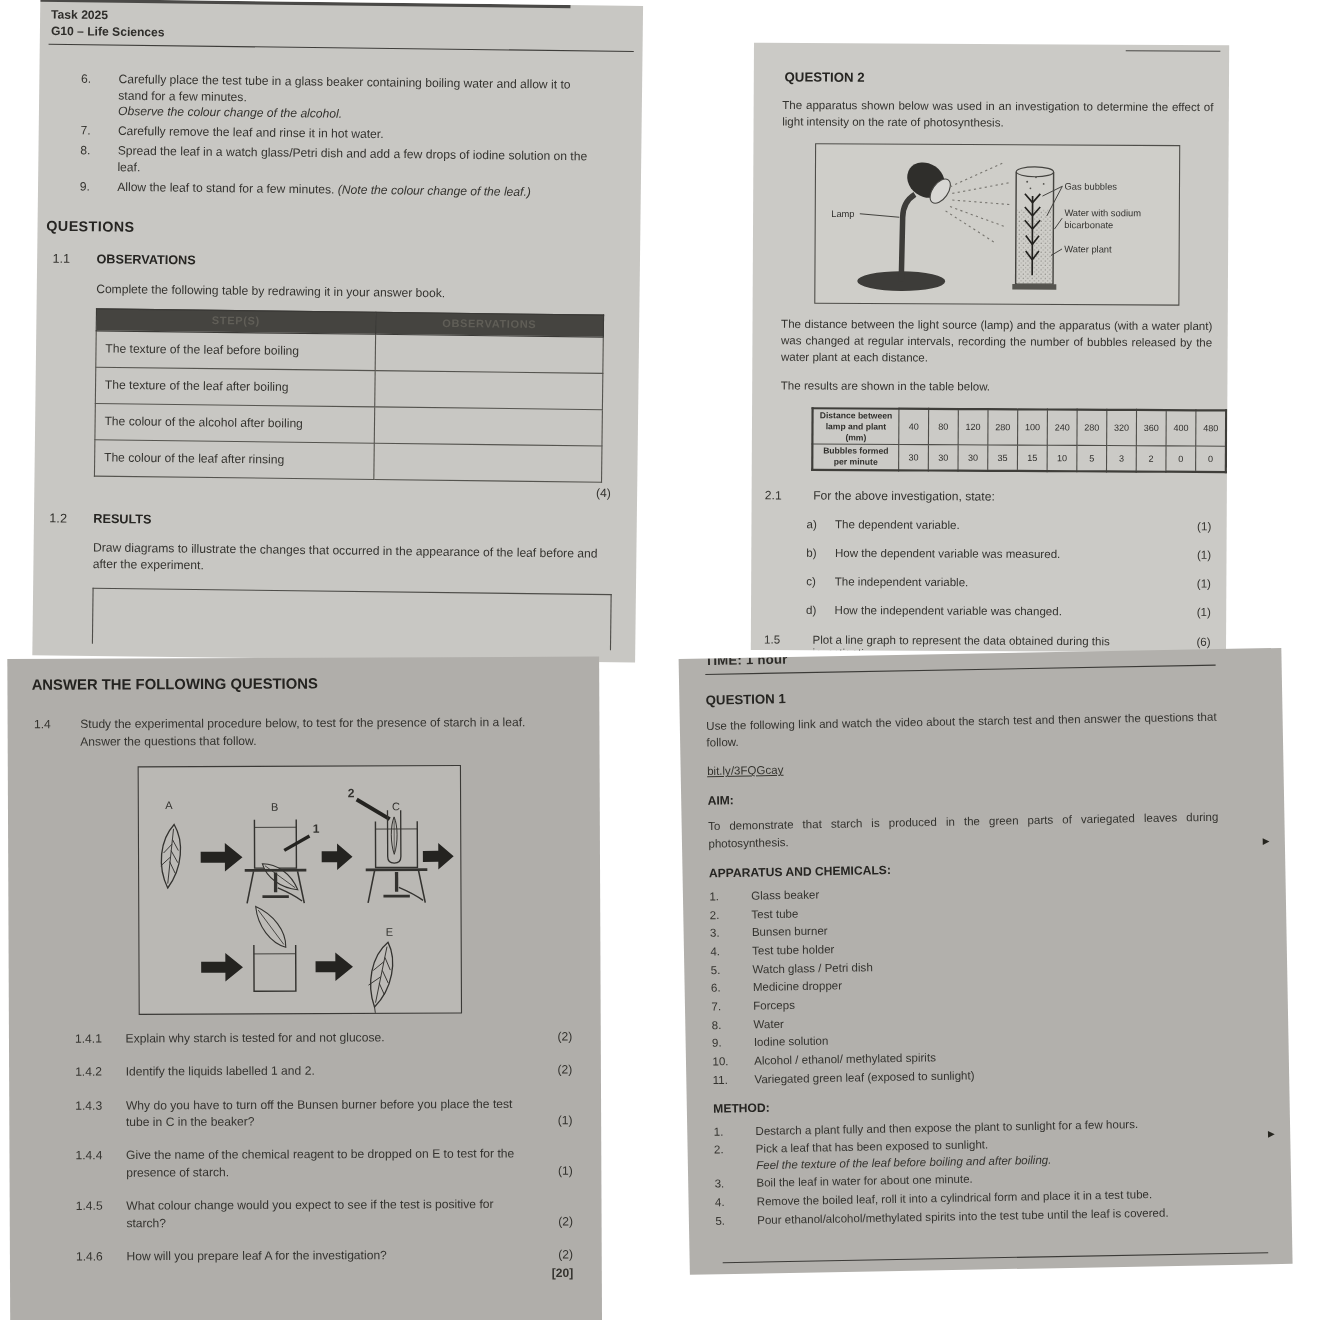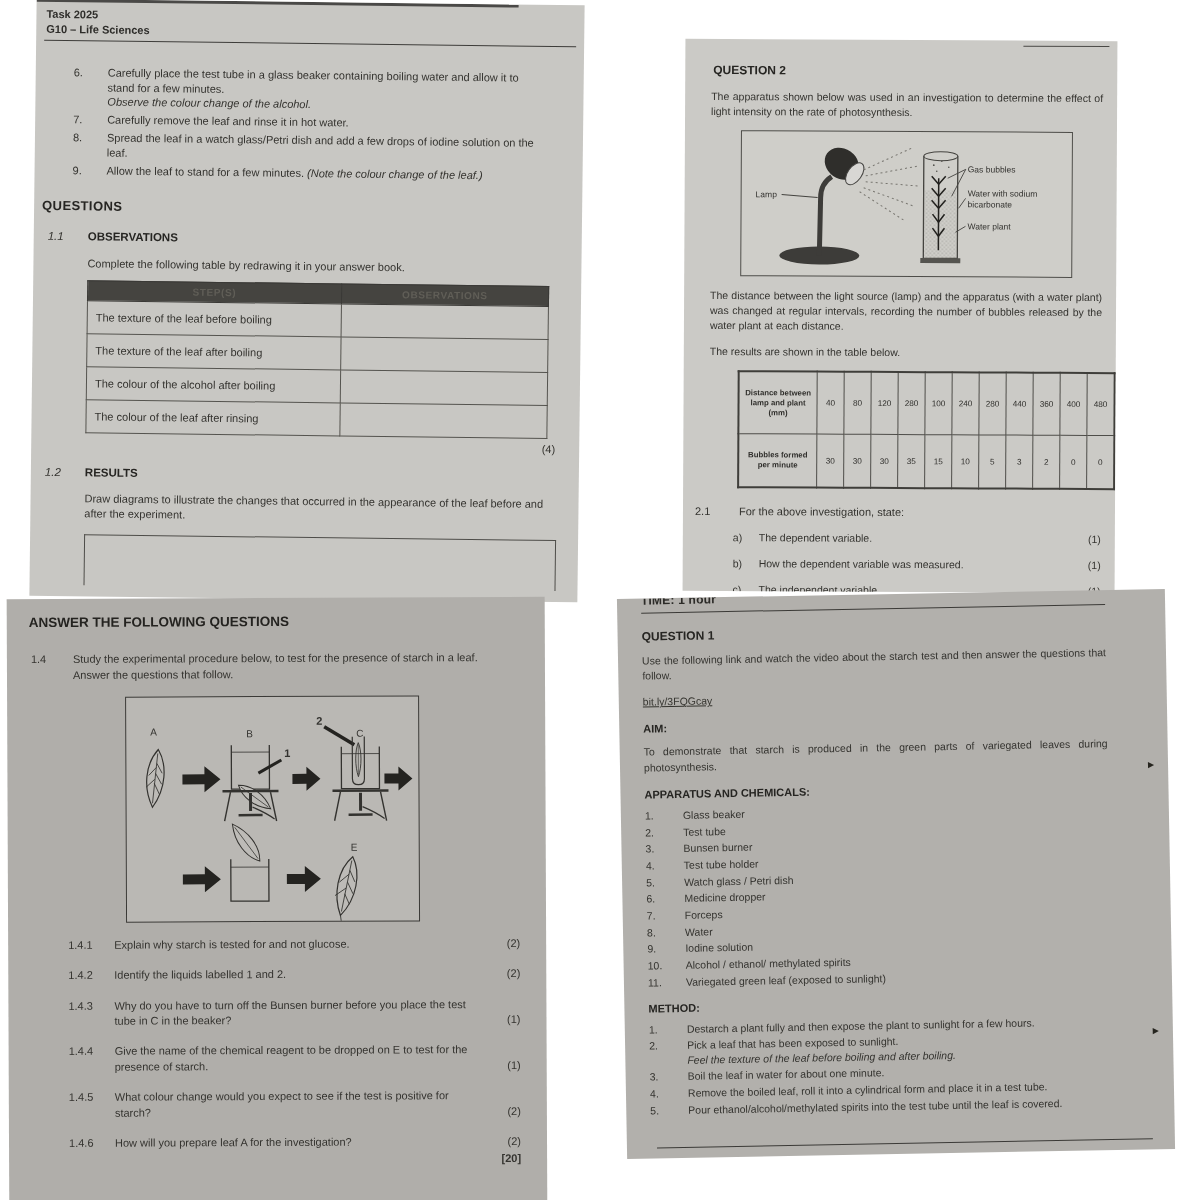--- a/index.html
+++ b/index.html
@@ -14,40 +14,40 @@
   .scan-strip{position:absolute;top:0;left:0;width:88%;height:3px;background:#4a4947;}
   .doc-head{margin:8px 0 0 10px;font-size:11px;font-weight:bold;color:#2e2d2a;line-height:1.35;}
   .head-rule{border-top:1.4px solid #3e3d3a;margin:3px 8px 0 8px;}
   .steps{margin:24px 40px 0 38px;font-size:11px;line-height:1.35;}
   .step{display:flex;margin-bottom:3px;}
   .step .n{width:34px;flex:none;}
   .step .t{flex:1;}
   .note{font-style:italic;}
   .questions-h{margin:20px 0 0 8px;font-size:13px;font-weight:bold;letter-spacing:.4px;color:#262522;}
   .sec-row{margin:17px 0 0 14px;font-size:11.5px;}
-  .sec-num{display:inline-block;width:40px;font-style:italic;}
+  .sec-num{display:inline-block;width:40px;}
   .sec-title{font-weight:bold;color:#262522;}
   .intro{margin:15px 0 11px 54px;font-size:11px;}
   .obs-table{margin-left:54px;border-collapse:collapse;width:462px;font-size:11px;}
   .obs-table th{background:#454440;color:#605e57;font-size:10px;font-weight:bold;
                 border:1px solid #3a3936;height:17px;letter-spacing:.6px;}
   .obs-table td{border:1px solid #55544f;height:32px;padding:0 8px;}
   .obs-table td.obs-empty{width:45%;}
   .marks-right{margin-left:54px;width:470px;text-align:right;font-size:11px;margin-top:4px;}
   .results-text{margin:13px 26px 0 54px;font-size:11px;line-height:1.4;}
   .results-box{margin:13px 0 0 54px;width:470px;height:50px;border:1.2px solid #4e4d49;border-bottom:none;}
 
   
   .corner-line{position:absolute;top:5px;right:8px;width:86px;border-top:1.6px solid #4a4946;}
   .q-title{margin:24px 0 0 28px;font-size:12px;font-weight:bold;color:#262522;}
   .tr-para{margin:12px 14px 0 26px;font-size:10.5px;line-height:1.4;text-align:justify;}
   .fig-box{margin:12px 0 0 56px;width:330px;height:144px;border:1.2px solid #4e4d49;background:#cfcec9;}
   .res-table{margin:11px 0 0 54px;border-collapse:collapse;border:2px solid #3f3e3a;
              font-size:8.2px;text-align:center;color:#2f2e2b;}
-  .res-table td{border:1px solid #4e4d49;padding:16px 3px;min-width:20px;margin-top:40px;}
+  .res-table td{border:1px solid #4e4d49;padding:1px 3px;min-width:20px;margin-top:40px;}
   .res-table .lbl{font-weight:bold;width:92px;font-size:7.8px;line-height:1.25;}
   .q21-row{display:flex;margin:17px 14px 0 12px;font-size:11px;}
   .qnum{width:44px;flex:none;}
   .qtext{flex:1;}
   .sub-row{display:flex;margin:14px 14px 0 50px;font-size:10.5px;}
   .sub-letter{width:26px;flex:none;}
   .sub-text{flex:1;}
   .sub-marks{width:30px;text-align:right;flex:none;}
   .q22-row{display:flex;margin:15px 14px 0 12px;font-size:10.5px;}
   .q22-marks{width:34px;flex:none;text-align:right;}
@@ -222,21 +222,21 @@
     <tbody>
         <tr>
       <td class="lbl">Distance between lamp and plant (mm)</td>
       <td>40</td>
       <td>80</td>
       <td>120</td>
       <td>280</td>
       <td>100</td>
       <td>240</td>
       <td>280</td>
-      <td>440</td>
+      <td>320</td>
       <td>360</td>
       <td>400</td>
       <td>480</td>
     </tr>
     <tr>
       <td class="lbl">Bubbles formed per minute</td>
       <td>30</td>
       <td>30</td>
       <td>30</td>
       <td>35</td>

